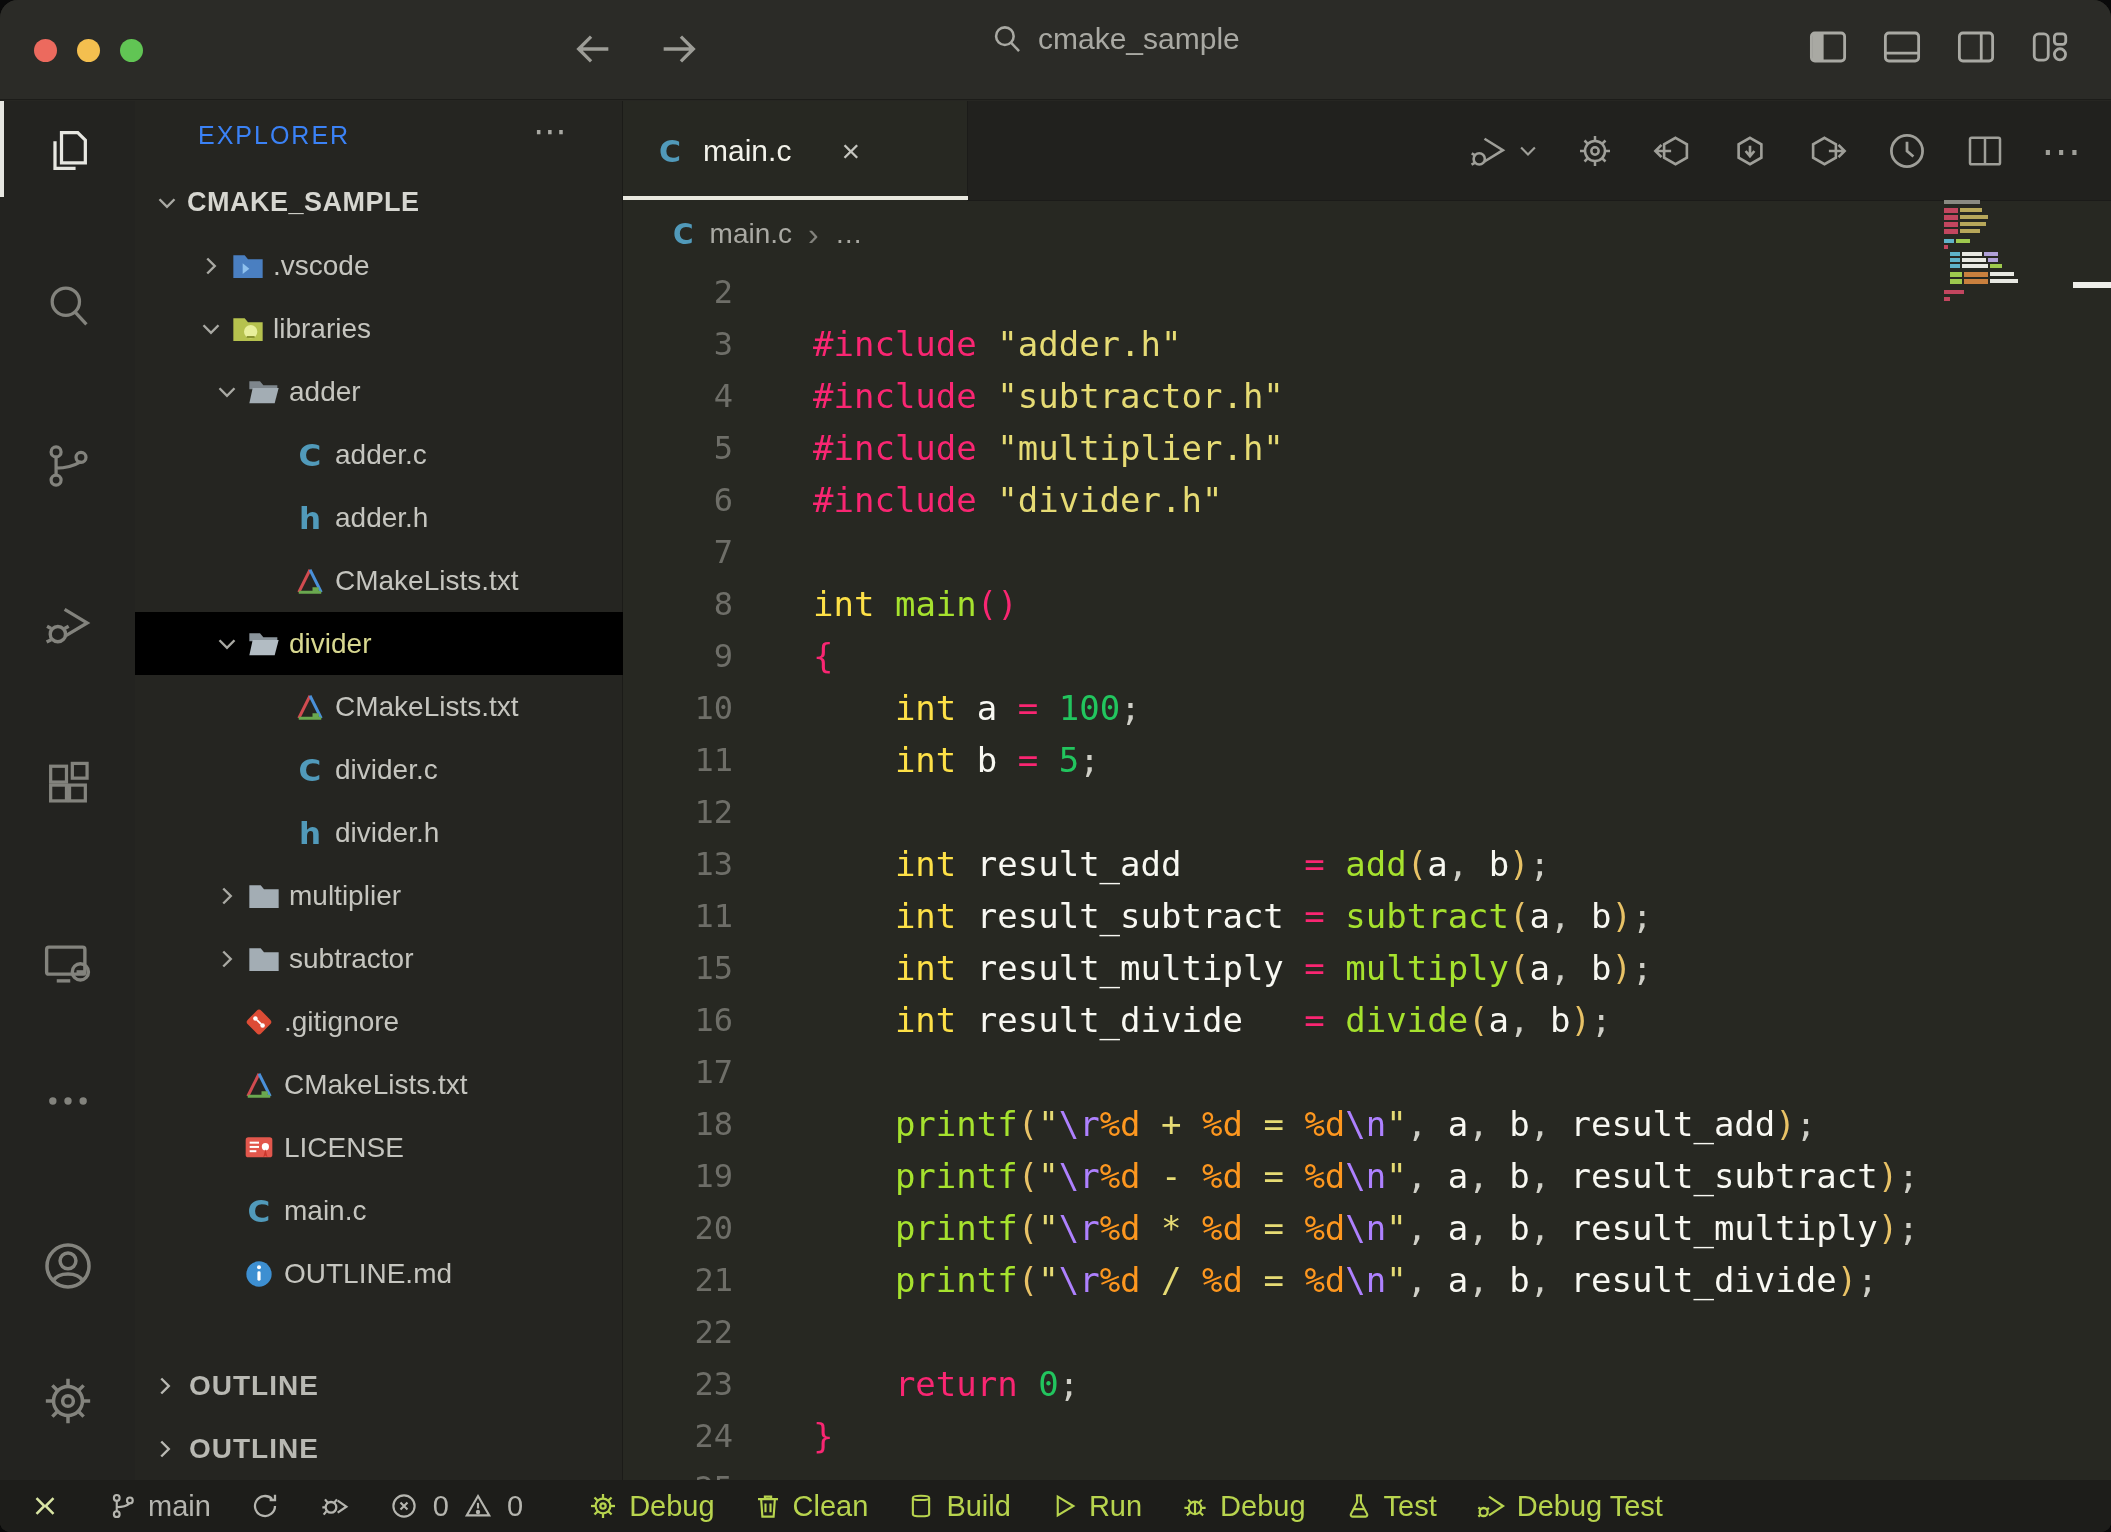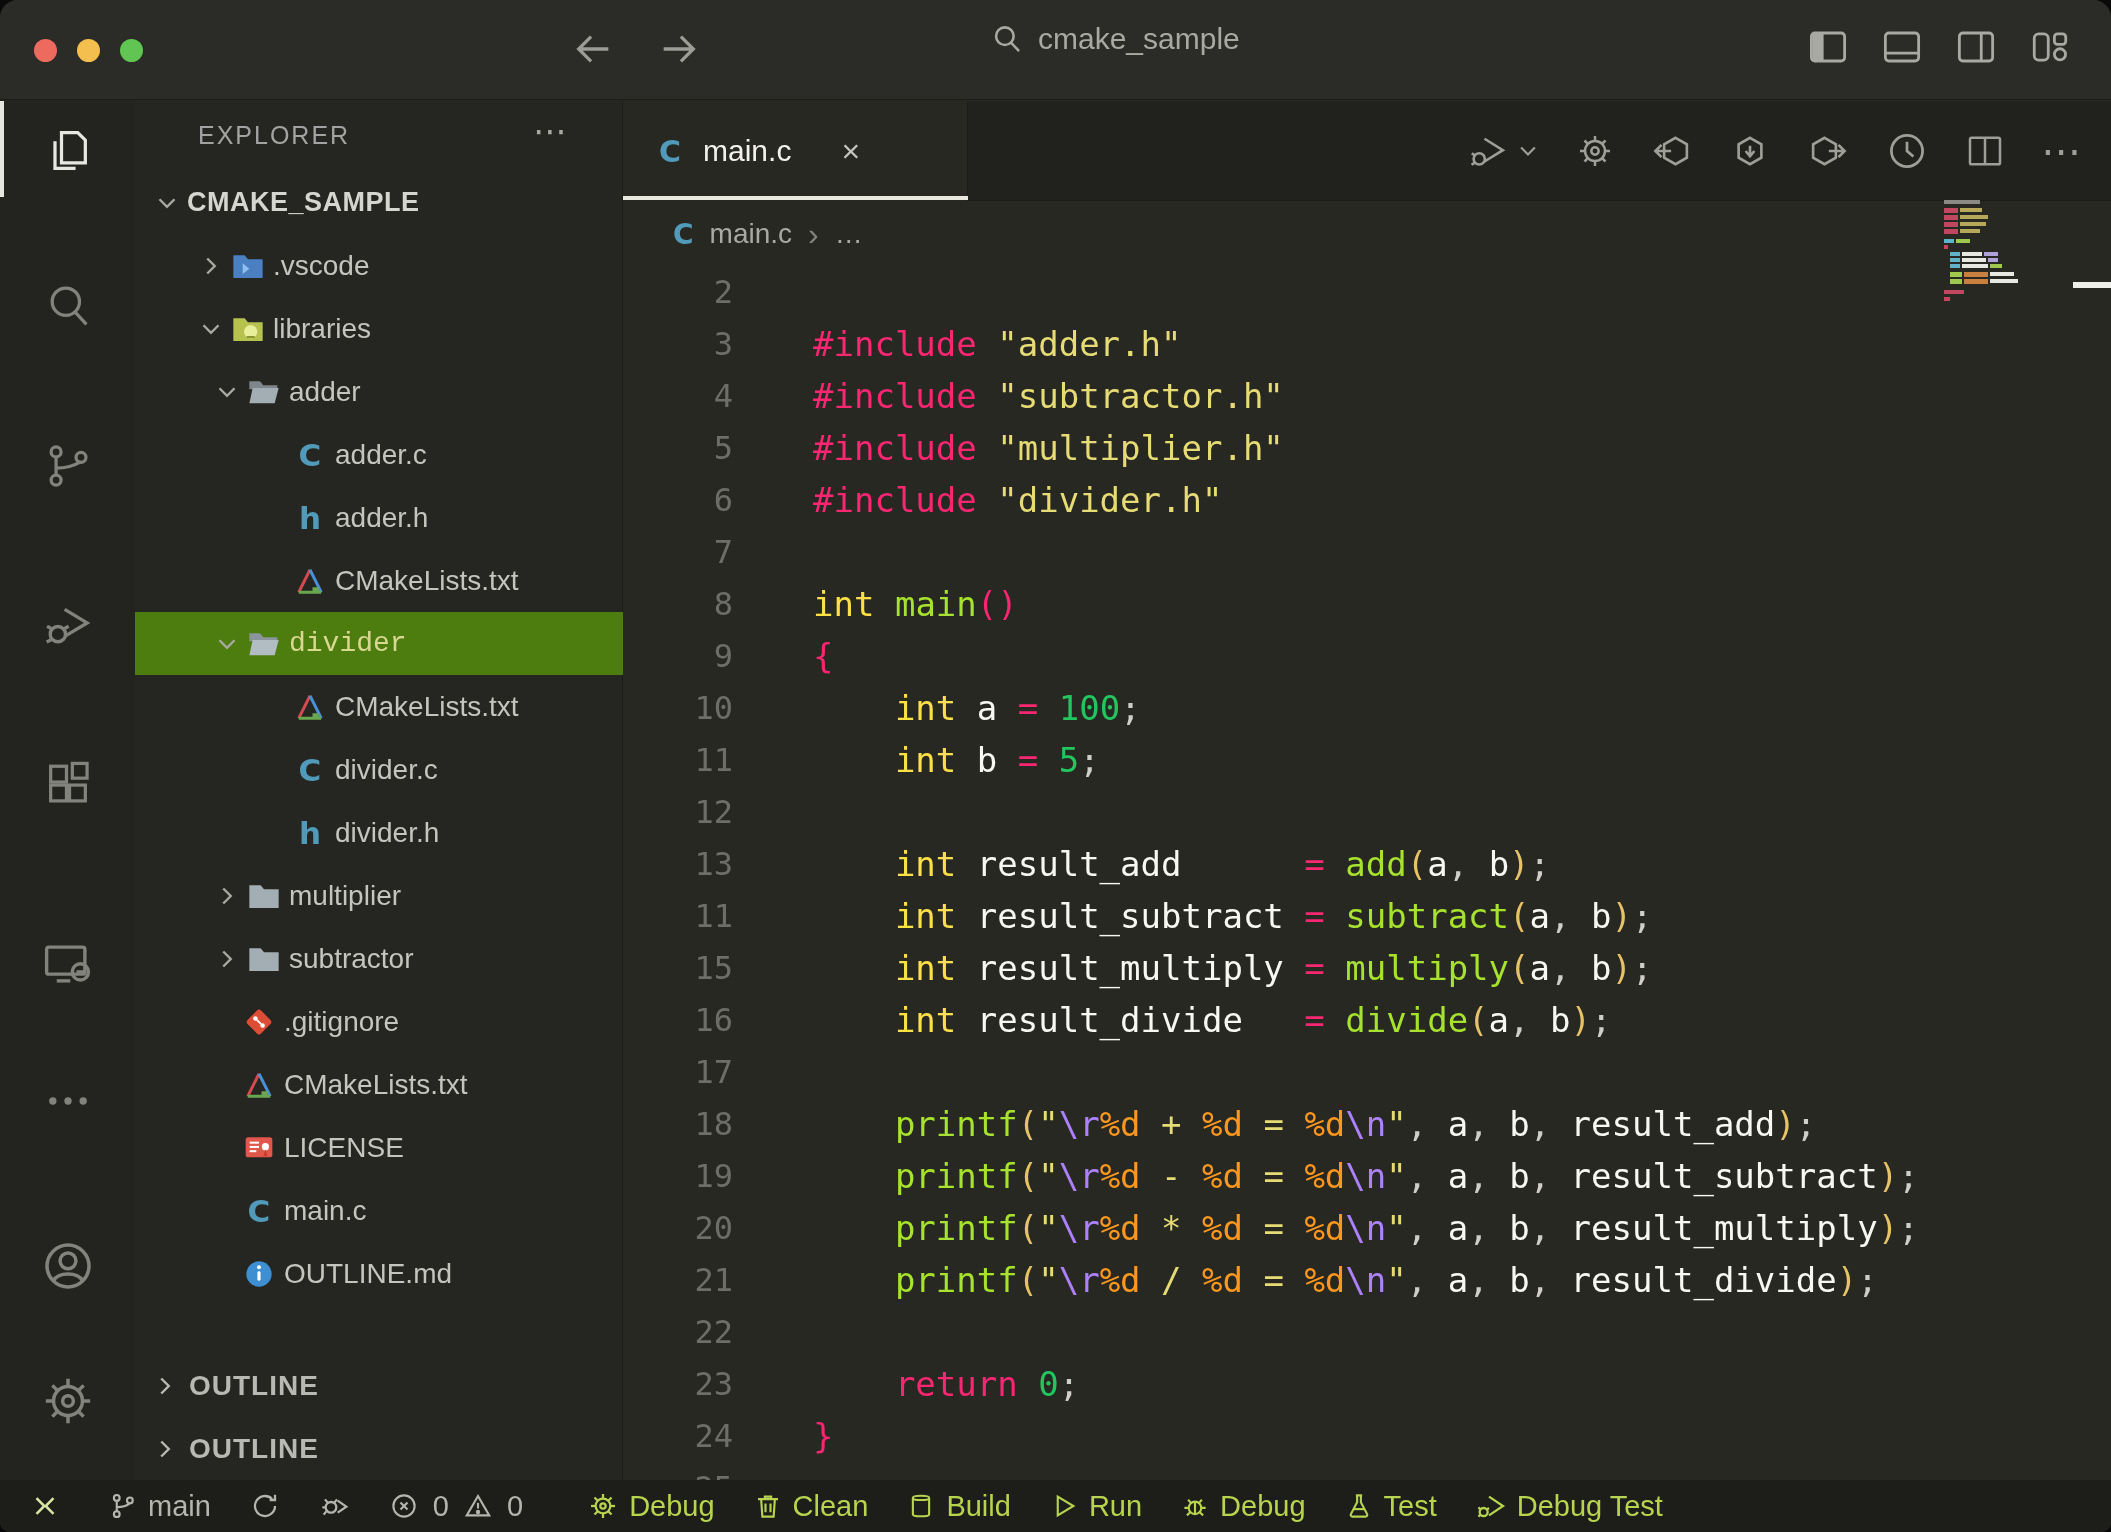--- a/index.html
+++ b/index.html
@@ -24,31 +24,31 @@
   .tb-right{ position:absolute; right:40px; top:26px; display:flex; gap:32px; color:#a9a9a3; }
 
   
   .main{ position:absolute; top:101px; left:0; width:2111px; height:1379px; display:flex; }
   .activitybar{ width:135px; background:#232320; position:relative; flex:none; }
   .act-item{ position:absolute; left:0; width:135px; height:90px; display:flex; align-items:center; justify-content:center; color:#83837d; }
   .act-item.active{ color:#e7e7e1; }
   .act-indicator{ position:absolute; left:0; top:0; width:4px; height:96px; background:#e7e7e1; }
 
   .sidebar{ width:488px; background:#252521; position:relative; flex:none; border-right:1px solid #1b1b18; }
-  .sb-header{ position:absolute; top:20px; left:63px; font-size:25px; letter-spacing:2px; color:#a3a3a3; }
+  .sb-header{ position:absolute; top:20px; left:63px; font-size:25px; letter-spacing:2px; color:#3b82f6; }
   .sb-more{ position:absolute; top:10px; right:55px; font-size:34px; color:#a9a9a3; }
   .tree{ position:absolute; top:70px; left:0; width:488px; }
   .trow{ height:63px; display:flex; align-items:center; gap:8px; color:#c5c5bf; font-size:28px; white-space:nowrap; }
   .trow .chev{ flex:none; color:#a9a9a3; }
   .trow.root{ padding-left:20px; font-weight:bold; color:#d6d6d0; font-size:27px; letter-spacing:.5px; }
   .trow.l1{ padding-left:64px; }
   .trow.l1f{ padding-left:107px; }
   .trow.l2{ padding-left:80px; }
   .trow.l3{ padding-left:158px; }
-  .trow.selected{ background:#4d7c0f;font-family:Liberation Mono, monospace; }
+  .trow.selected{ background:#000000; }
   .trow.selected .tlabel{ color:#d8d890; }
   .ficon{ width:34px; height:34px; flex:none; display:flex; align-items:center; justify-content:center; }
   .cletter{ color:#519aba; font-weight:bold; font-size:31px; font-family:"DejaVu Sans",sans-serif; }
   .sb-sections{ position:absolute; bottom:0; left:0; width:488px; }
   .sb-sec{ height:63px; display:flex; align-items:center; gap:12px; padding-left:18px; color:#b9b9b3; font-size:28px; font-weight:bold; letter-spacing:1px; }
 
   
   .editor{ flex:1; position:relative; background:#272822; overflow:hidden; }
   .tabbar{ position:absolute; top:0; left:0; right:0; height:100px; background:#21211e; border-bottom:1px solid #1b1b19; }
   .tab{ position:absolute; left:0; top:0; width:345px; height:100px; background:#272822;

